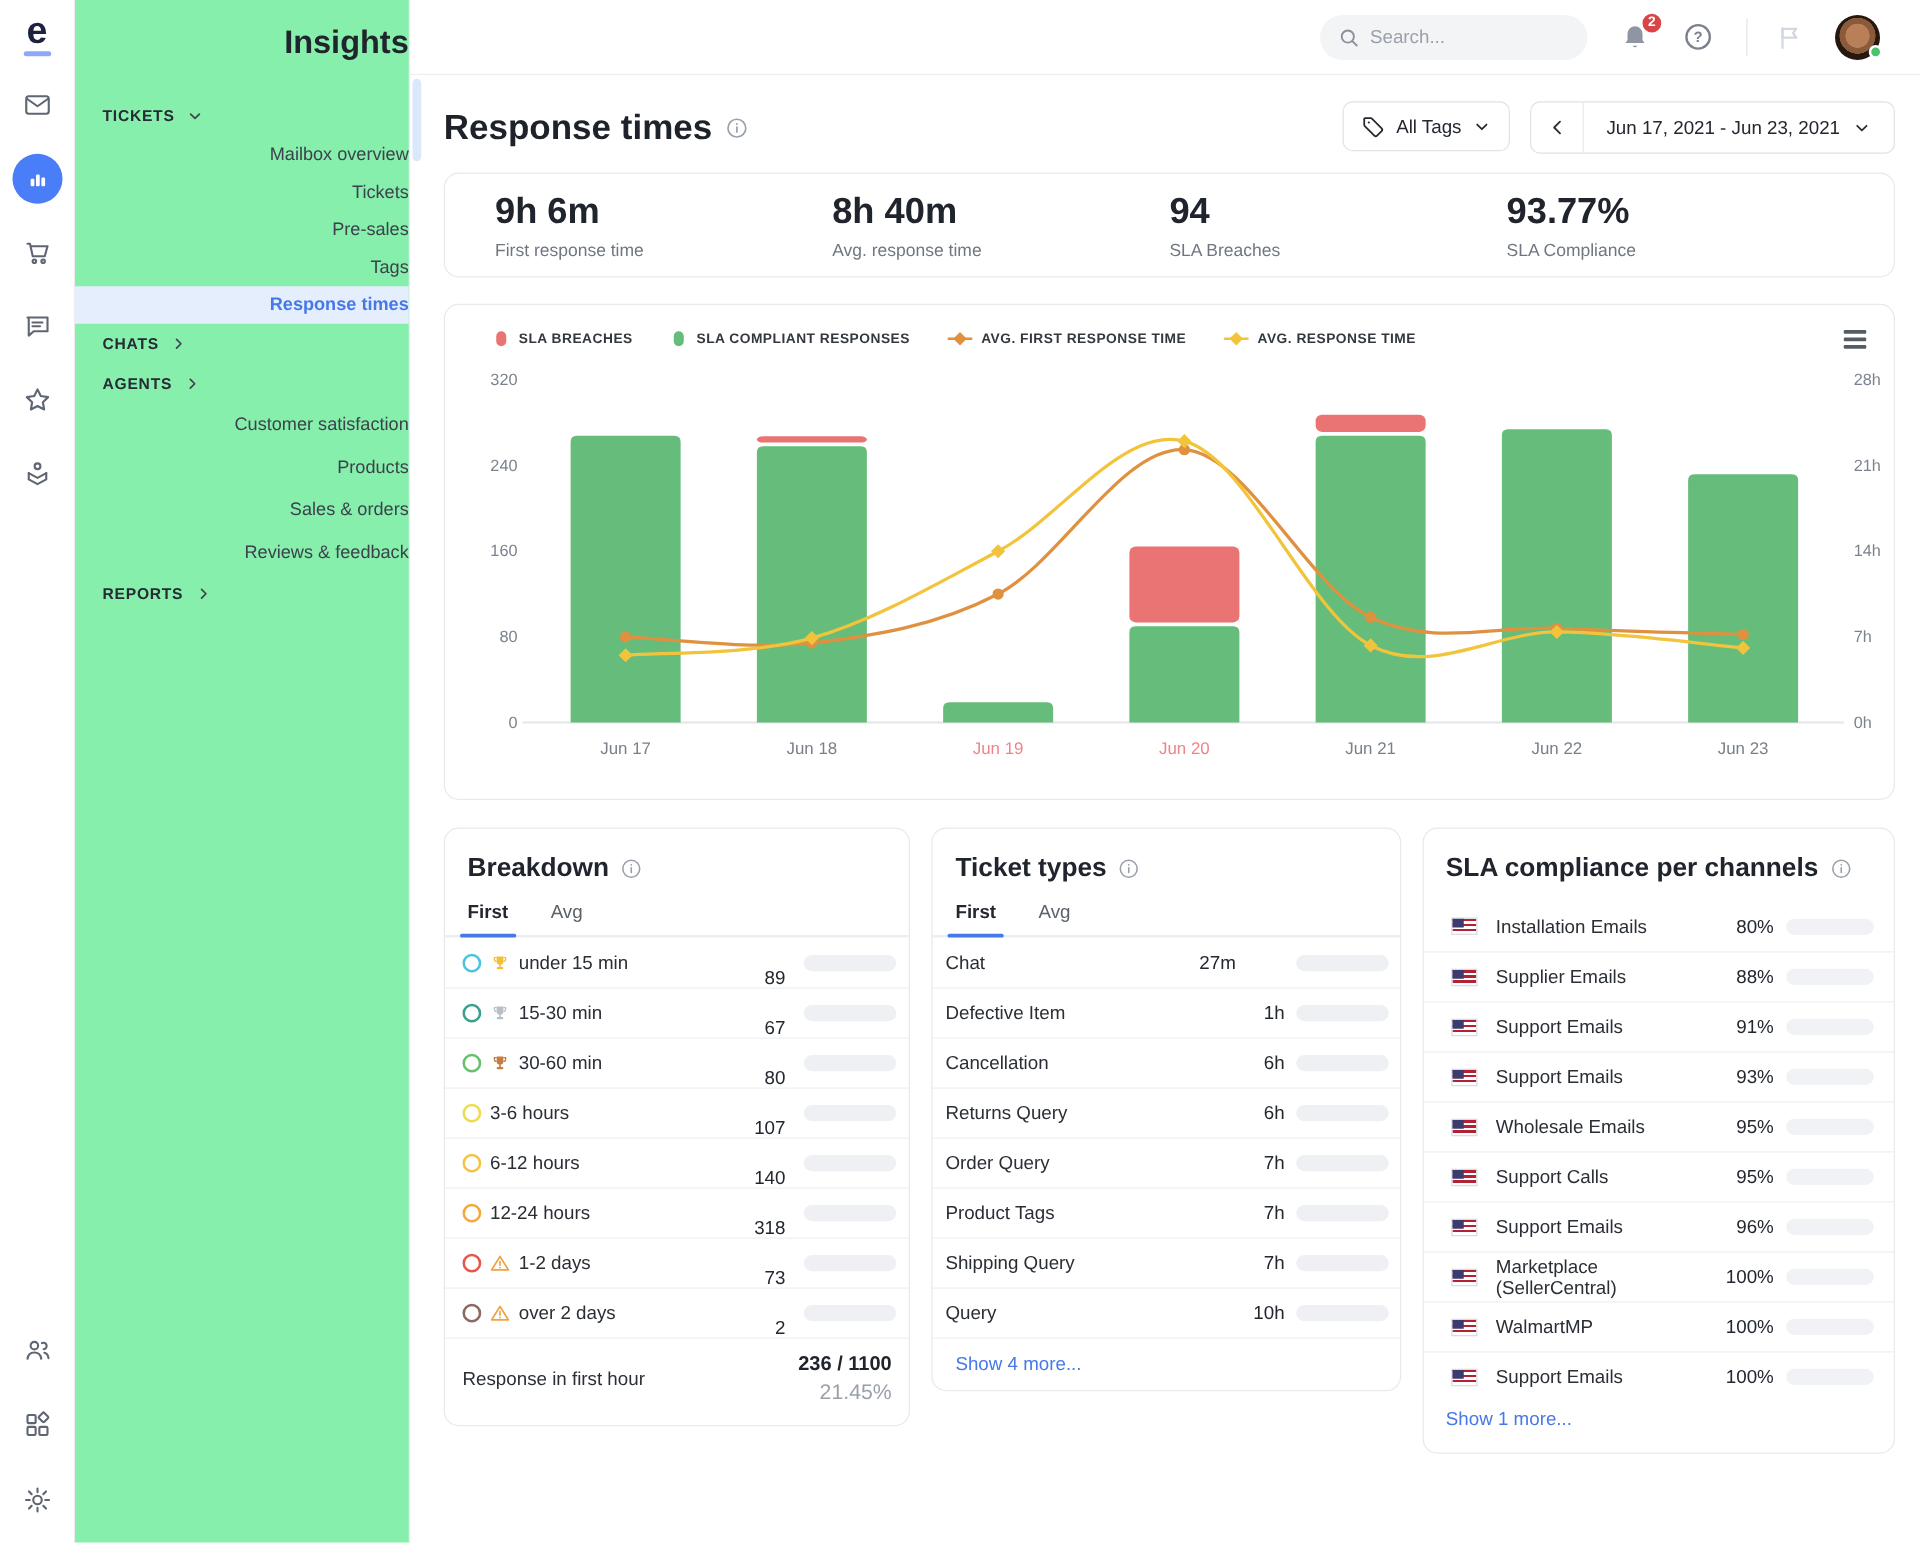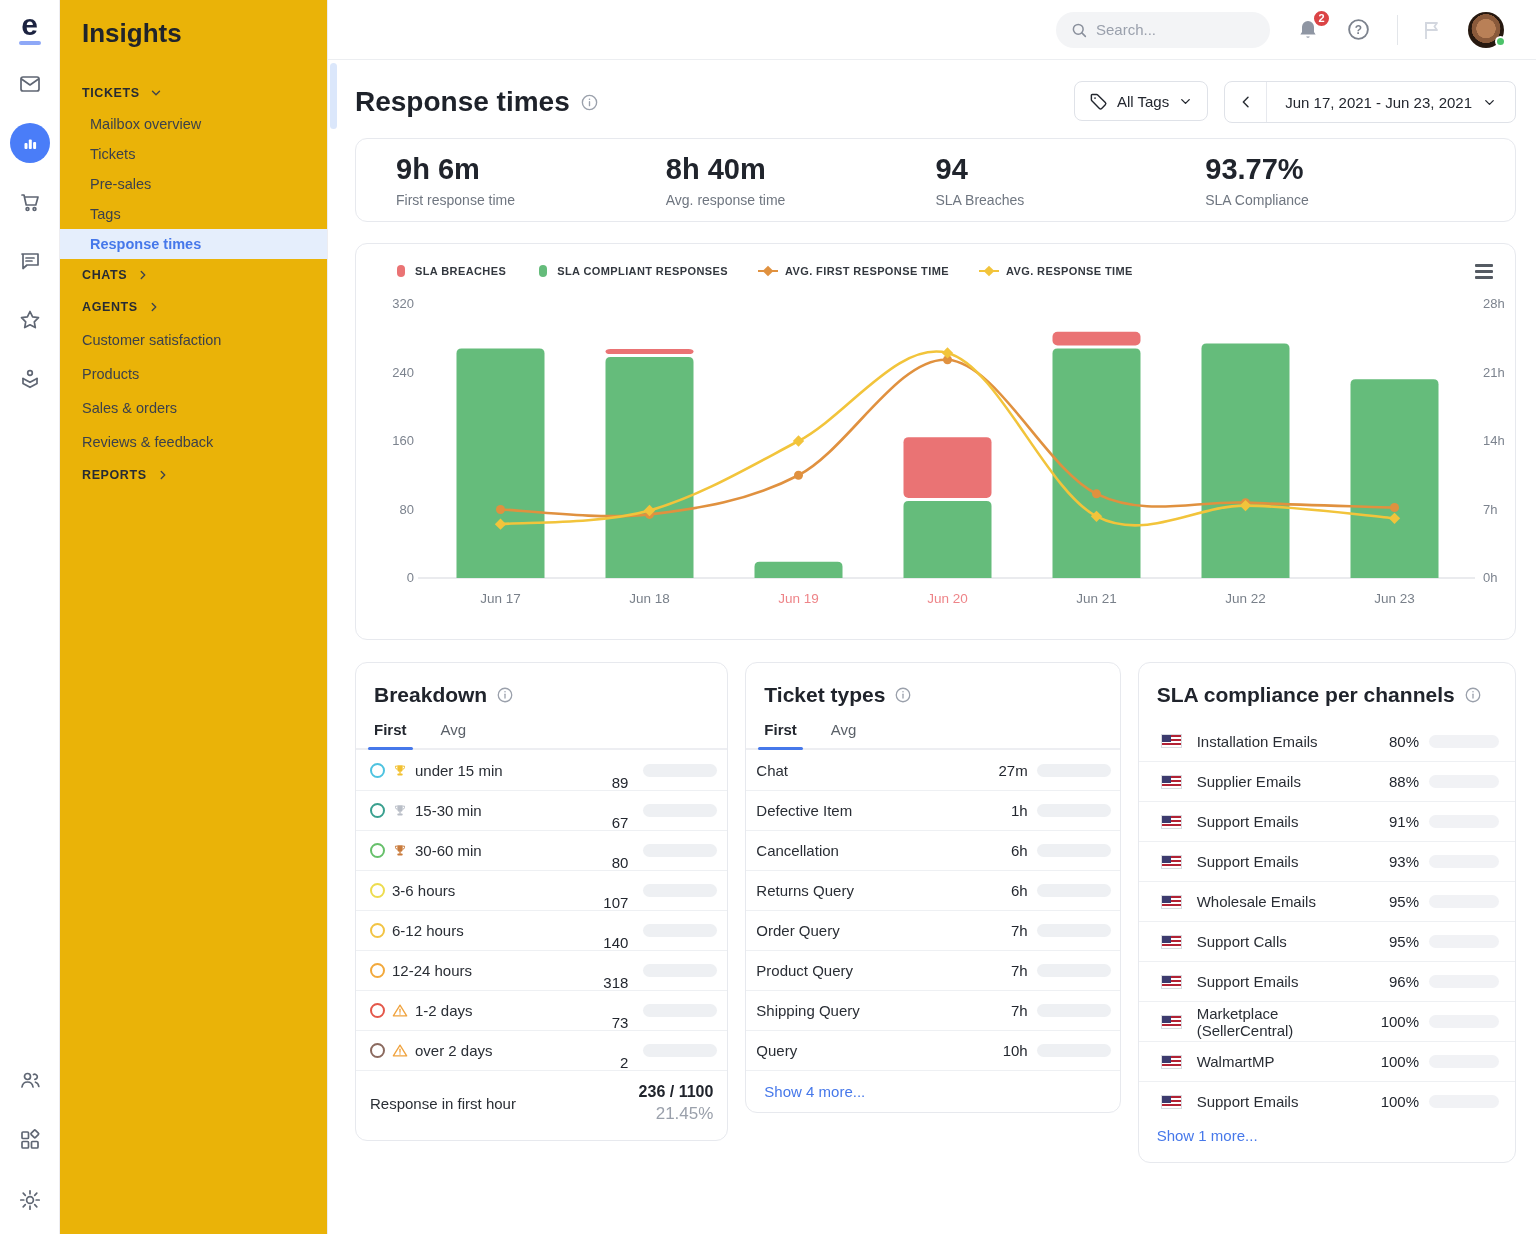--- a/index.html
+++ b/index.html
@@ -13,22 +13,22 @@
   .rail-logo .e { font-size:30px; font-weight:700; color:#1c2340; line-height:30px; display:block; }
   .rail-logo .bar { display:block; width:22px; height:4px; background:#8ea8f7; border-radius:2px; margin:1px auto 0; }
   .rail-ic { width:40px; height:40px; display:flex; align-items:center; justify-content:center;
              margin-top:19px; cursor:pointer; border-radius:50%; }
   .rail-ic svg { stroke:#5f6673; fill:none; stroke-width:1.7; stroke-linecap:round; stroke-linejoin:round; }
   .rail-ic.active { background:#4a7df8; }
   .rail-bottom { margin-top:auto; margin-bottom:14px; display:flex; flex-direction:column; align-items:center; }
   .rail-bottom .rail-ic { margin-top:20px; }
 
   
-  .sidebar { position:absolute; left:60px; top:0; width:268px; height:1234px; background:#eab308;
-             border-right:1px solid #ededf1; z-index:4; }
+  .sidebar { position:absolute; left:60px; top:0; width:268px; height:1234px; background:#86efac;
+             border-right:1px solid #ededf1; z-index:4;text-align:right; }
   .sidebar h2 { font-size:26px; font-weight:700; color:#20242c; padding:18px 0 0 22px; }
   .nav { margin-top:28px; }
   .nav-section { display:flex; align-items:center; gap:9px; padding:9px 0 9px 22px;
                  font-size:12.5px; font-weight:700; letter-spacing:.6px; color:#272b33; cursor:pointer; }
   .nav-item { padding:7px 0 7px 30px; font-size:14.5px; color:#3c414b; cursor:pointer; }
   .nav-item.active { background:#e5eefc; color:#4678ea; font-weight:700; }
   .nav-link { padding:9px 0 9px 22px; font-size:14.5px; color:#3c414b; cursor:pointer; }
 
   
   .topbar { position:absolute; left:328px; top:0; right:0; height:60px; background:#fff;
@@ -85,21 +85,21 @@
   
   .bottom { display:flex; gap:17px; margin-top:22px; align-items:flex-start; }
   .panel-title { display:flex; align-items:center; gap:9px; font-size:21px; font-weight:700;
                  color:#20242c; padding:20px 18px 14px 18px; }
   .tabs { display:flex; gap:34px; padding:0 18px; border-bottom:2px solid #edeef2; }
   .tab { font-size:15px; color:#5b6169; padding-bottom:10px; position:relative; cursor:pointer; }
   .tab.active { color:#23272f; font-weight:700; }
   .tab.active::after { content:""; position:absolute; left:-6px; right:-6px; bottom:-2px; height:3px;
                        background:#4678ea; border-radius:2px; }
   .row { display:flex; align-items:center; border-top:1px solid #eef0f3; height:40px; }
-  .row:first-child { border-top:none; }
+  .row:first-child { border-top:none;gap:39px; }
   .rows { }
   .bar-track { width:74px; height:13px; background:#eef0f3; border-radius:7px; overflow:hidden; }
   .bar-fill { height:100%; background:#4d79f1; border-radius:7px; }
   .ring { width:15px; height:15px; border-radius:50%; border:2px solid #999; flex:none; }
   .val { font-size:15px; color:#23272f; text-align:right; white-space:nowrap; }
   .show-more { color:#4678ea; font-size:15px; padding:12px 18px; border-top:1px solid #eef0f3; cursor:pointer; }
 
   .bd-card { width:374px; }
   .bd-card .row { padding:0 10px 0 14px; gap:7px; }
   .bd-label { font-size:15px; color:#2a2e35; flex:1; }
@@ -560,21 +560,21 @@
             <span class="tt-label">Returns Query</span>
             <span class="val">6h</span>
             <span class="bar-track"><span class="bar-fill" style="width:42.857142857142854%"></span></span>
           </div>
           <div class="row">
             <span class="tt-label">Order Query</span>
             <span class="val">7h</span>
             <span class="bar-track"><span class="bar-fill" style="width:50%"></span></span>
           </div>
           <div class="row">
-            <span class="tt-label">Product Query</span>
+            <span class="tt-label">Product Tags</span>
             <span class="val">7h</span>
             <span class="bar-track"><span class="bar-fill" style="width:50%"></span></span>
           </div>
           <div class="row">
             <span class="tt-label">Shipping Query</span>
             <span class="val">7h</span>
             <span class="bar-track"><span class="bar-fill" style="width:50%"></span></span>
           </div>
           <div class="row">
             <span class="tt-label">Query</span>

